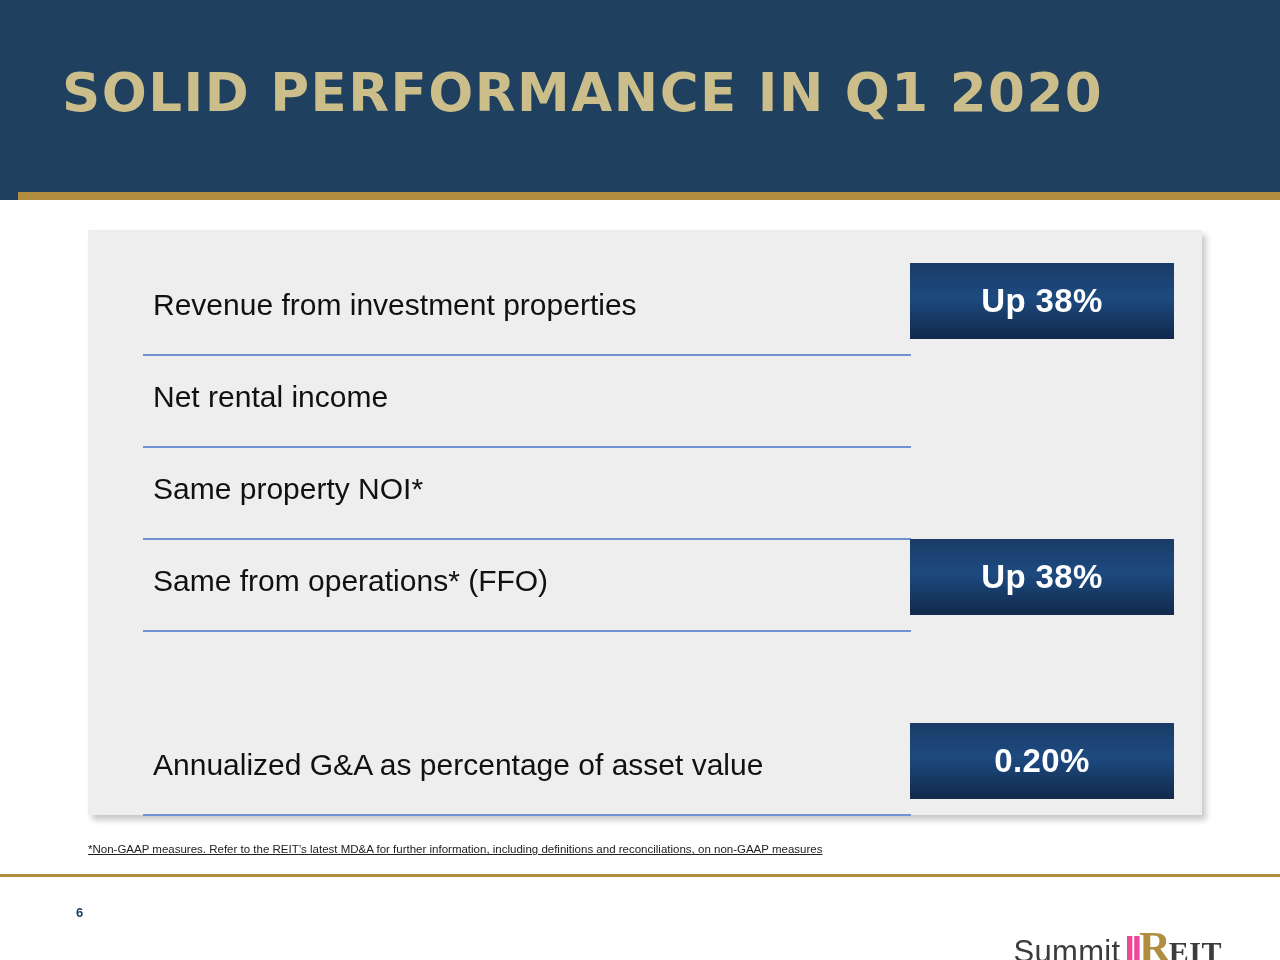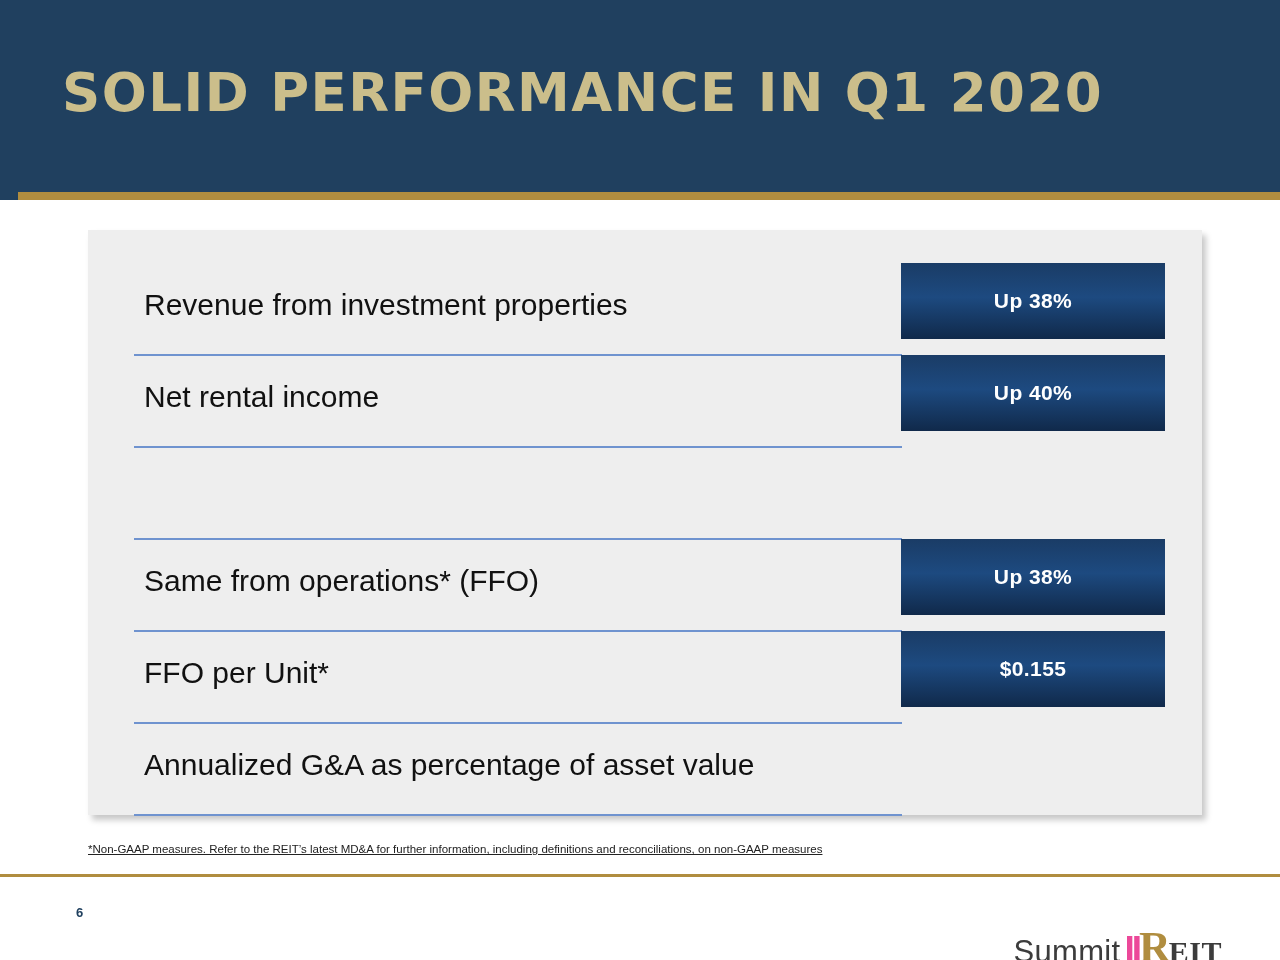--- a/index.html
+++ b/index.html
@@ -69,21 +69,21 @@
 
   .rows {
     position: absolute;
     left: 88px;
     top: 230px;
     width: 1114px;
     height: 585px;
   }
   .row {
     position: absolute;
-    left: 8px;
+    left: 17px;
     width: 1090px;
     height: 92px;
   }
   .row-label {
     position: absolute;
     left: 48px;
     top: 28px;
     font-size: 30px;
     color: #111111;
     font-family: "Liberation Sans", sans-serif;
@@ -103,21 +103,21 @@
     top: 3px;
     width: 264px;
     height: 76px;
     background: linear-gradient(180deg, #1a3c66 0%, #1d4a80 45%, #10294a 100%);
     display: flex;
     align-items: center;
     justify-content: center;
   }
   .row-badge span {
     color: #ffffff;
-    font-size: 21px;
+    font-size: 33px;
     font-weight: bold;
     font-family: "Liberation Sans", sans-serif;
     letter-spacing: 0.4px;
   }
 
   
   .footnote {
     position: absolute;
     left: 88px;
     top: 843px;
@@ -203,48 +203,42 @@
       <div class="row-label">Revenue from investment properties</div>
       <div class="row-underline"></div>
       <div class="row-badge">
         <span>Up 38%</span>
       </div>
     </div>
 
     <div class="row" style="top:122px;padding-left:42px;">
       <div class="row-label">Net rental income</div>
       <div class="row-underline"></div>
-      <div class="row-badge">
-        <span>Up 40%</span>
-      </div>
     </div>
 
     <div class="row" style="top:214px;">
+      <div class="row-label">Same property NOI*</div>
       <div class="row-underline"></div>
     </div>
 
     <div class="row" style="top:306px;">
       <div class="row-label">Same from operations* (FFO)</div>
       <div class="row-underline"></div>
       <div class="row-badge">
         <span>Up 38%</span>
       </div>
     </div>
 
-    <div class="row" style="top:398px;">
-      <div class="row-label">FFO per Unit*</div>
-      <div class="row-underline"></div>
-      <div class="row-badge">
-        <span>$0.155</span>
-      </div>
-    </div>
 
     <div class="row" style="top:490px;text-decoration:underline;">
       <div class="row-label">Annualized G&amp;A as percentage of asset value</div>
       <div class="row-underline"></div>
+      <div class="row-badge">
+        <span>0.20%</span>
+      </div>
     </div>
 
   </div>
 
   <div class="footnote">*Non-GAAP measures. Refer to the REIT’s latest MD&amp;A for further information, including definitions and reconciliations, on non-GAAP measures</div>
 
   <div class="bottom-rule"></div>
   <div class="page-number">6</div>
 
   <div class="logo">

